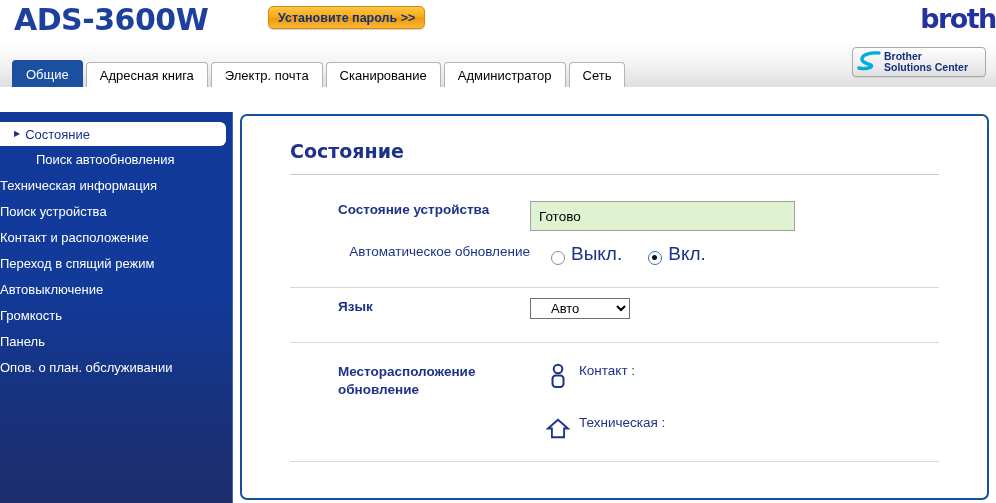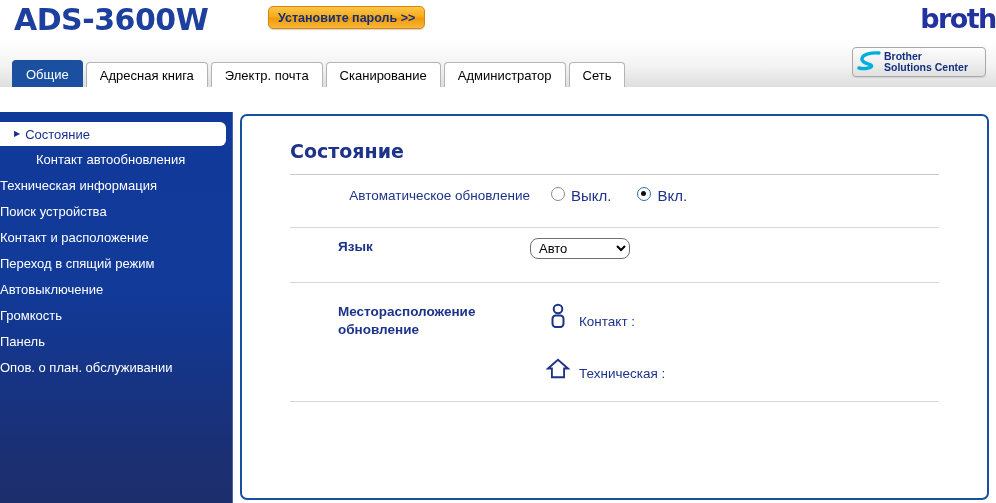--- a/index.html
+++ b/index.html
@@ -259,23 +259,23 @@
     box-sizing: border-box;
     display: flex;
     align-items: center;
     padding-left: 8px;
     font-size: 13.5px;
     color: #000000;
     font-weight: normal;
   }
   .radio-group {
     display: flex;
-    align-items: flex-start;
+    align-items: flex-end;
     gap: 6px;
-    font-size: 15px;
+    font-size: 19px;
     color: #1d3389;
   }
   .radio {
     width: 12px;
     height: 12px;
     border-radius: 50%;
     border: 1px solid #8b8b8b;
     background: #ffffff;
     display: inline-block;
     position: relative;
@@ -297,27 +297,27 @@
   .gap-r { width: 14px; flex: none; }
 
   select.lang-select {
     width: 100px;
     height: 21px;
     font-size: 13px;
     font-family: "Liberation Sans", sans-serif;
     color: #000000;
     border: 1px solid #707070;
     background: #ffffff;
-    border-radius: 8px;
-    padding-left: 4px;
+    border-radius: 0;
+    padding-left: 16px;
   }
 
   .icon-row {
     display: flex;
-    align-items: flex-end;
+    align-items: flex-start;
     gap: 9px;
     font-size: 13.5px;
     color: #1d3389;
     font-weight: normal;
   }
   .ic {
     width: 24px;
     height: 26px;
     flex: none;
     display: block;
@@ -354,36 +354,40 @@
       </div>
     </div>
   </div>
 
 
   <div class="sidebar">
     <div class="nav-item active">
       <span class="nav-arrow">▶</span>
       <span>Состояние</span>
     </div>
-    <div class="nav-item sub">Контакт автообновления</div>
+    <div class="nav-item sub">Поиск автообновления</div>
     <div class="nav-item">Техническая информация</div>
     <div class="nav-item">Поиск устройства</div>
     <div class="nav-item">Контакт и расположение</div>
     <div class="nav-item">Переход в спящий режим</div>
     <div class="nav-item">Автовыключение</div>
     <div class="nav-item">Громкость</div>
     <div class="nav-item">Панель</div>
     <div class="nav-item">Опов. о план. обслуживании</div>
   </div>
 
   <div class="content">
 
     <div class="page-title">Состояние</div>
     <div class="hr"></div>
 
+    <div class="row" style="margin-top:26px;">
+      <div class="lbl-bold">Состояние устройства</div>
+      <div class="status-box">Готово</div>
+    </div>
 
     <div class="row" style="margin-top:12px;">
       <div class="lbl-norm">Автоматическое обновление</div>
       <div class="radio-group" style="margin-left:21px;">
         <span class="radio"></span>
         <span class="radio-label">Выкл.</span>
         <span class="gap-r"></span>
         <span class="radio checked"></span>
         <span class="radio-label">Вкл.</span>
       </div>

